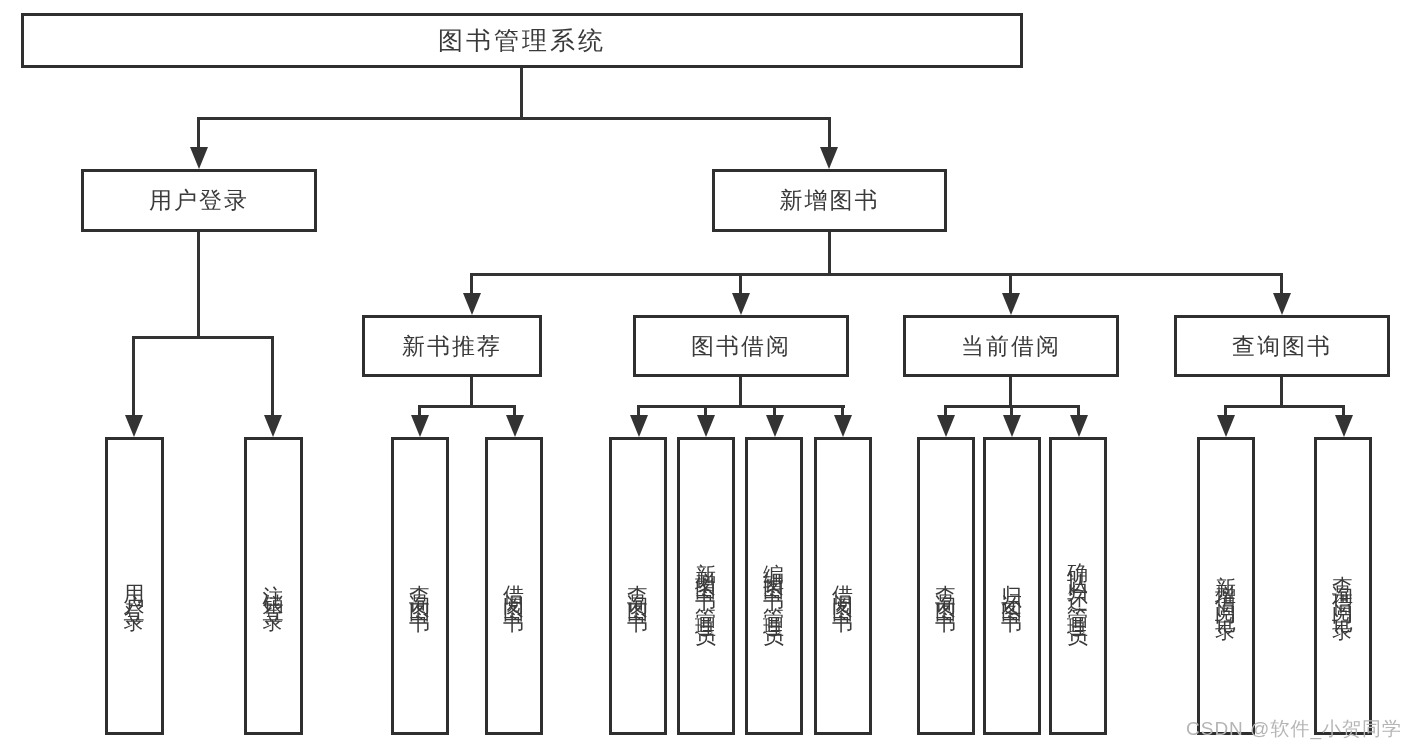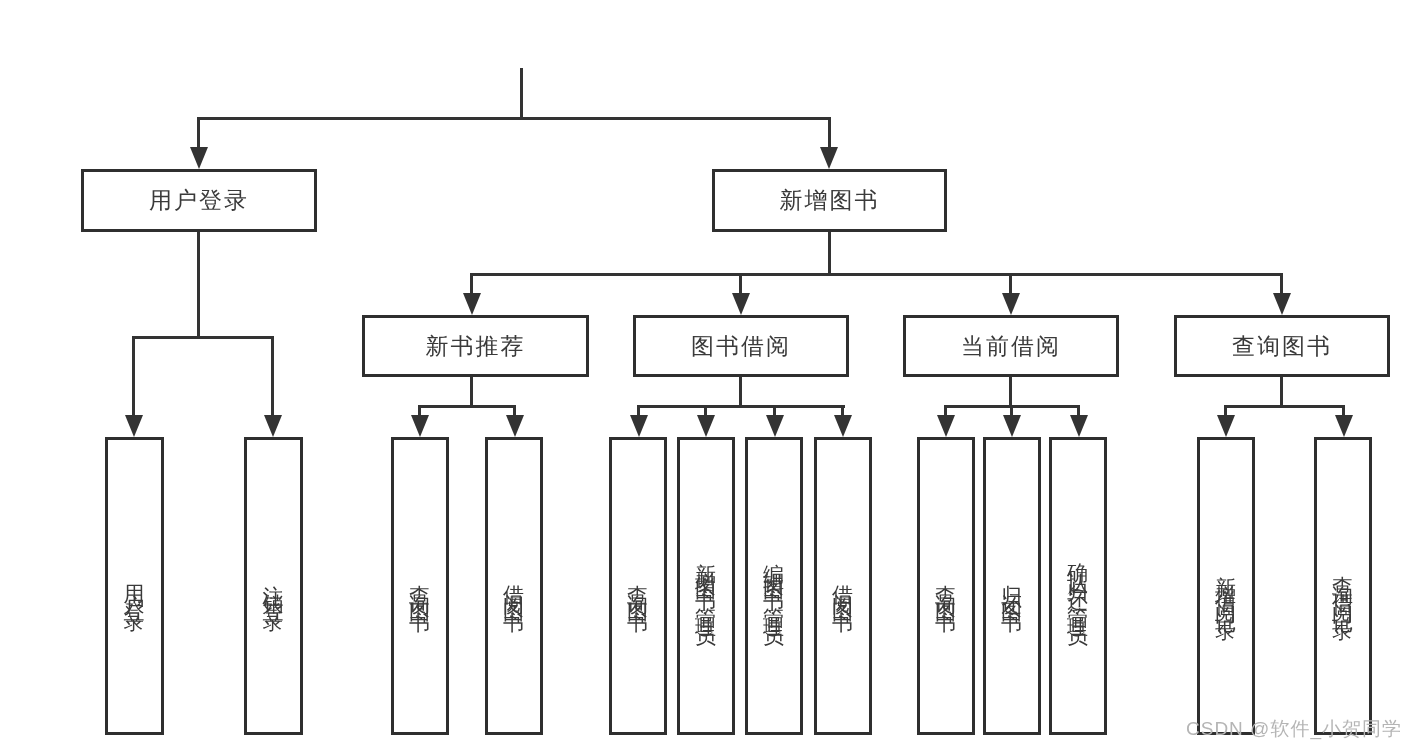--- a/index.html
+++ b/index.html
@@ -51,20 +51,21 @@
     color: #b5b5b5;
     z-index: 10;
     white-space: nowrap;
   }
 </style>
 </head>
 <body>
 
 <div class="canvas">
 
+  <div class="node title" style="left:21px; top:13px; width:1002px; height:55px;">图书管理系统</div>
 
   <div class="vline" style="left:520px; top:68px;  height:49px;"></div>
   <div class="hline" style="left:198px; top:117px; width:633px;"></div>
 
   <div class="vline" style="left:197px; top:117px; height:32px;"></div>
   <div class="ah" style="left:190px; top:147px;"></div>
   <div class="vline" style="left:828px; top:117px; height:32px;"></div>
   <div class="ah" style="left:820px; top:147px;"></div>
 
   <div class="node branch" style="left:81px;  top:169px; width:236px; height:63px;">用户登录</div>
@@ -81,21 +82,21 @@
   <div class="hline" style="left:470px; top:273px; width:813px;"></div>
   <div class="vline" style="left:470px;  top:273px; height:22px;"></div>
   <div class="ah" style="left:463px;  top:293px;"></div>
   <div class="vline" style="left:739px;  top:273px; height:22px;"></div>
   <div class="ah" style="left:732px;  top:293px;"></div>
   <div class="vline" style="left:1009px; top:273px; height:22px;"></div>
   <div class="ah" style="left:1002px; top:293px;"></div>
   <div class="vline" style="left:1280px; top:273px; height:22px;"></div>
   <div class="ah" style="left:1273px; top:293px;"></div>
 
-  <div class="node branch" style="left:362px;  top:315px; width:227px; height:62px;">新书推荐</div>
+  <div class="node branch" style="left:362px;  top:315px; width:180px; height:62px;">新书推荐</div>
   <div class="node branch" style="left:633px;  top:315px; width:216px; height:62px;">图书借阅</div>
   <div class="node branch" style="left:903px;  top:315px; width:216px; height:62px;">当前借阅</div>
   <div class="node branch" style="left:1174px; top:315px; width:216px; height:62px;">查询图书</div>
 
   <div class="vline" style="left:470px;  top:377px; height:31px;"></div>
   <div class="vline" style="left:739px;  top:377px; height:31px;"></div>
   <div class="vline" style="left:1009px; top:377px; height:31px;"></div>
   <div class="vline" style="left:1280px; top:377px; height:31px;"></div>
 
   <div class="hline" style="left:418px;  top:405px; width:98px;"></div>

